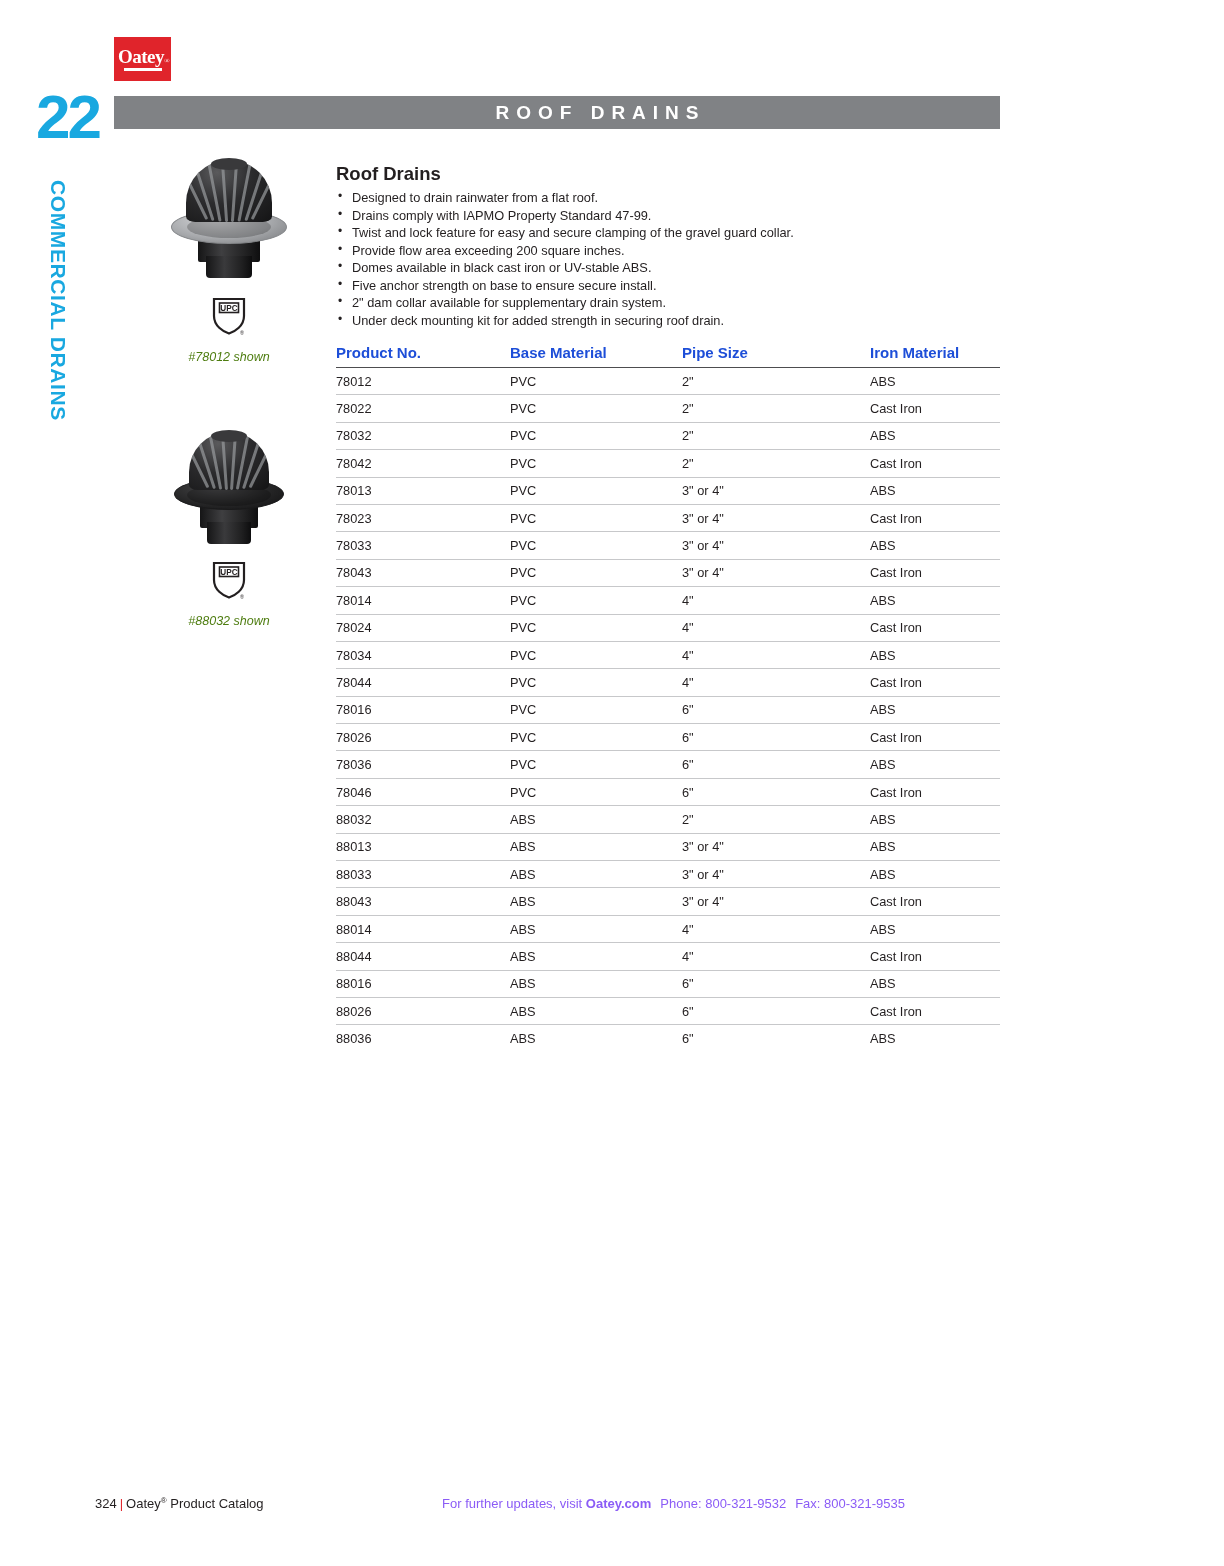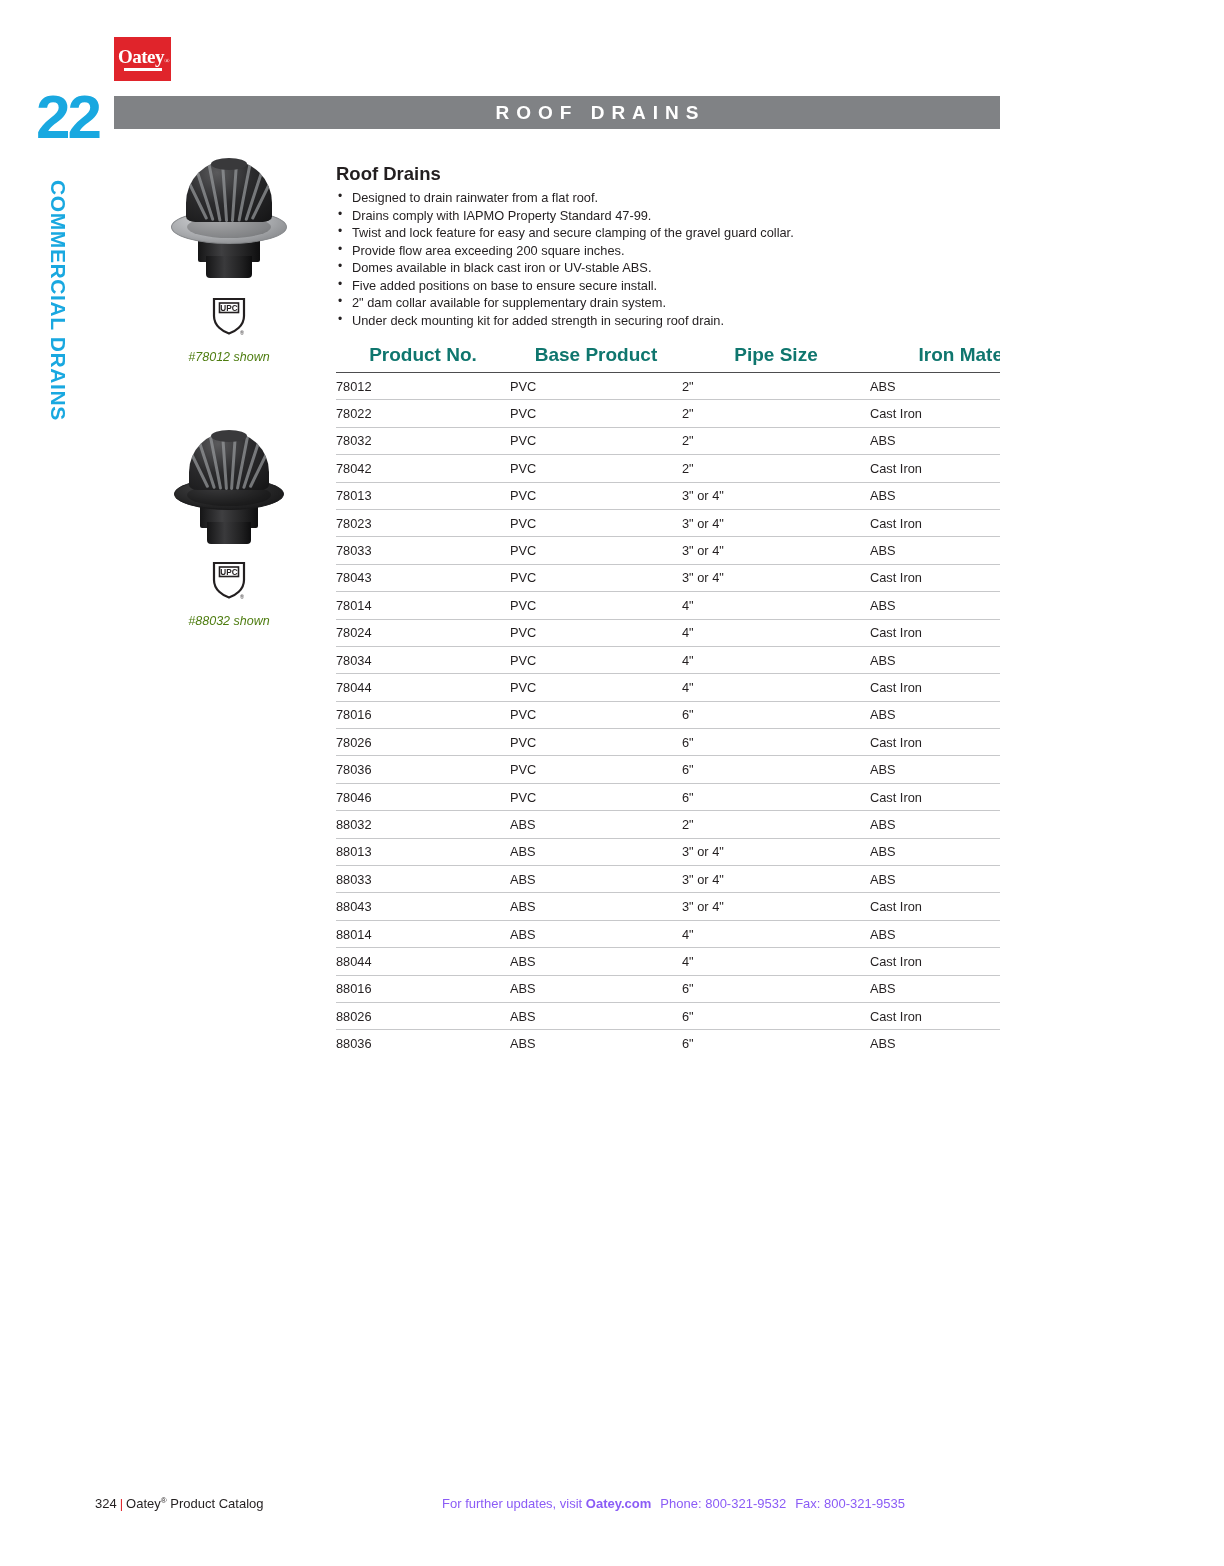--- a/index.html
+++ b/index.html
@@ -219,24 +219,24 @@
   }
 
   
   table.spec {
     margin-top: 15px;
     width: 744px;
     border-collapse: collapse;
     table-layout: fixed;
   }
   table.spec th {
-    text-align: center;
-    font-size: 19px;
+    text-align: left;
+    font-size: 15px;
     font-weight: bold;
-    color: #0f766e;
+    color: #1d4ed8;
     padding: 0 0 6px 0;
     border-bottom: 1.6px solid #4d4d4f;
   }
   table.spec td {
     text-align: left;
     font-size: 12.8px;
     color: #231f20;
     height: 27.4px;
     padding: 0;
     border-bottom: 1.3px solid #c7c8ca;
@@ -366,36 +366,36 @@
 
   <div class="content">
     <div class="sec-title">Roof Drains</div>
 
     <ul class="bullets">
       <li>Designed to drain rainwater from a flat roof.</li>
       <li>Drains comply with IAPMO Property Standard 47-99.</li>
       <li>Twist and lock feature for easy and secure clamping of the gravel guard collar.</li>
       <li>Provide flow area exceeding 200 square inches.</li>
       <li>Domes available in black cast iron or UV-stable ABS.</li>
-      <li>Five added positions on base to ensure secure install.</li>
+      <li>Five anchor strength on base to ensure secure install.</li>
       <li>2" dam collar available for supplementary drain system.</li>
       <li>Under deck mounting kit for added strength in securing roof drain.</li>
     </ul>
 
     <table class="spec">
       <colgroup>
         <col class="col-1">
           <col class="col-2">
           <col class="col-3">
           <col class="col-4">
       </colgroup>
       <thead>
         <tr>
           <th>Product No.</th>
-          <th>Base Product</th>
+          <th>Base Material</th>
           <th>Pipe Size</th>
           <th>Iron Material</th>
         </tr>
       </thead>
       <tbody>
         <tr>
             <td>78012</td>
             <td>PVC</td>
             <td>2"</td>
             <td>ABS</td>

